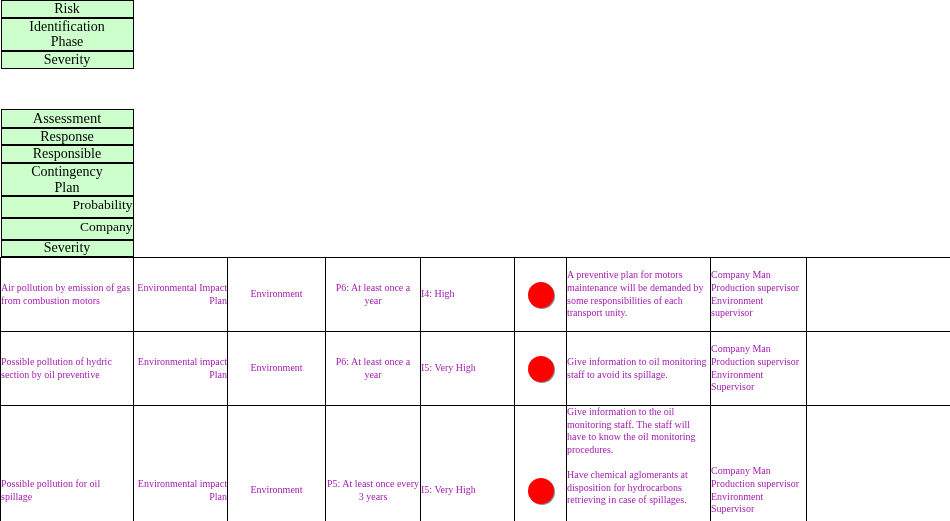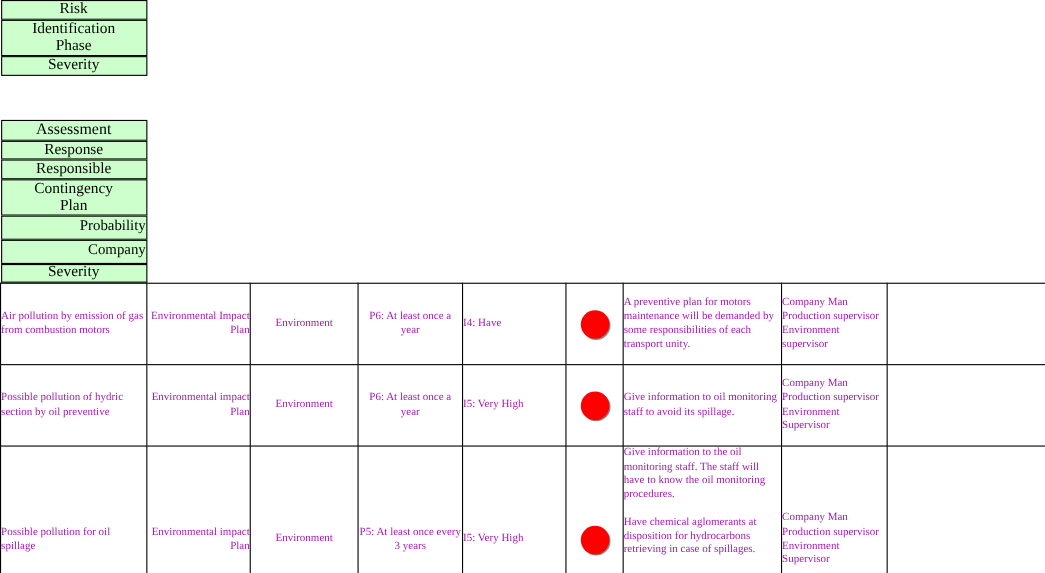--- a/index.html
+++ b/index.html
@@ -129,21 +129,21 @@
       <td class="c-phase">
           <span class="cell-text">Environmental Impact Plan</span>
         </td>
       <td class="c-category">
           <span class="cell-text">Environment</span>
         </td>
       <td class="c-probability">
           <span class="cell-text">P6: At least once a year</span>
         </td>
       <td class="c-impact">
-          <span class="cell-text">I4: Have</span>
+          <span class="cell-text">I4: High</span>
         </td>
       <td class="c-severity"><span class="sev-dot" style="background: rgb(255, 0, 0);"></span></td>
       <td class="c-response">
           <span class="cell-text">A preventive plan for motors maintenance will be demanded by some responsibilities of each transport unity.</span>
         </td>
       <td class="c-responsible">
           <span class="cell-text">Company Man
 Production supervisor
 Environment supervisor</span>
         </td>

